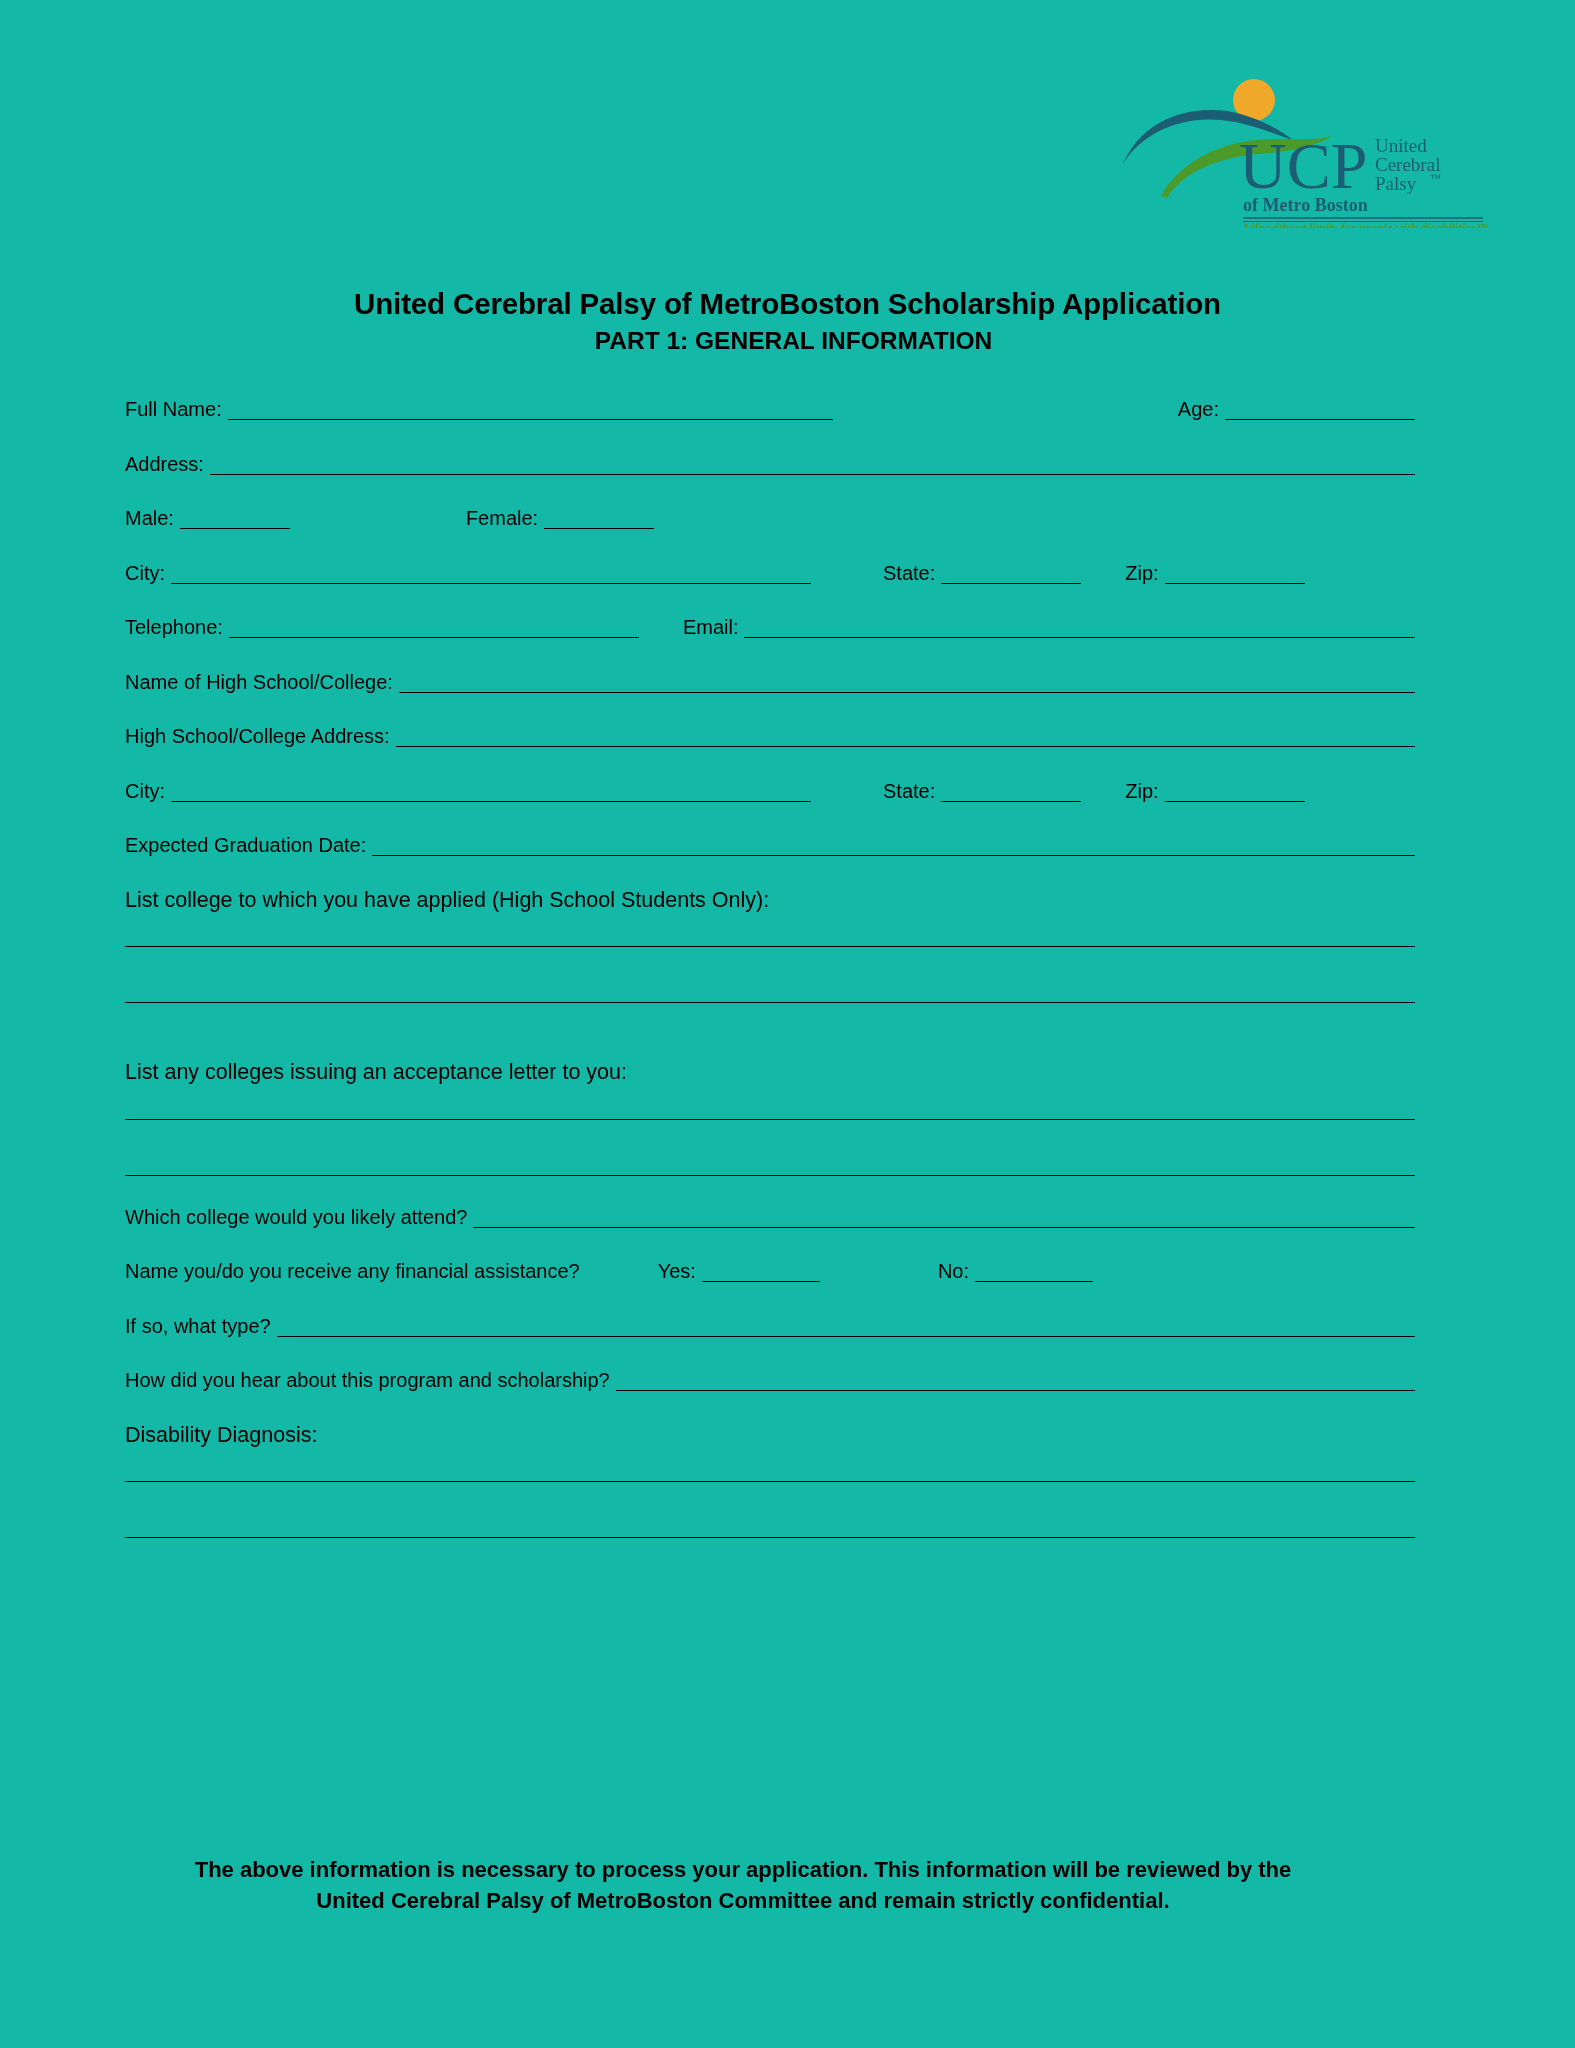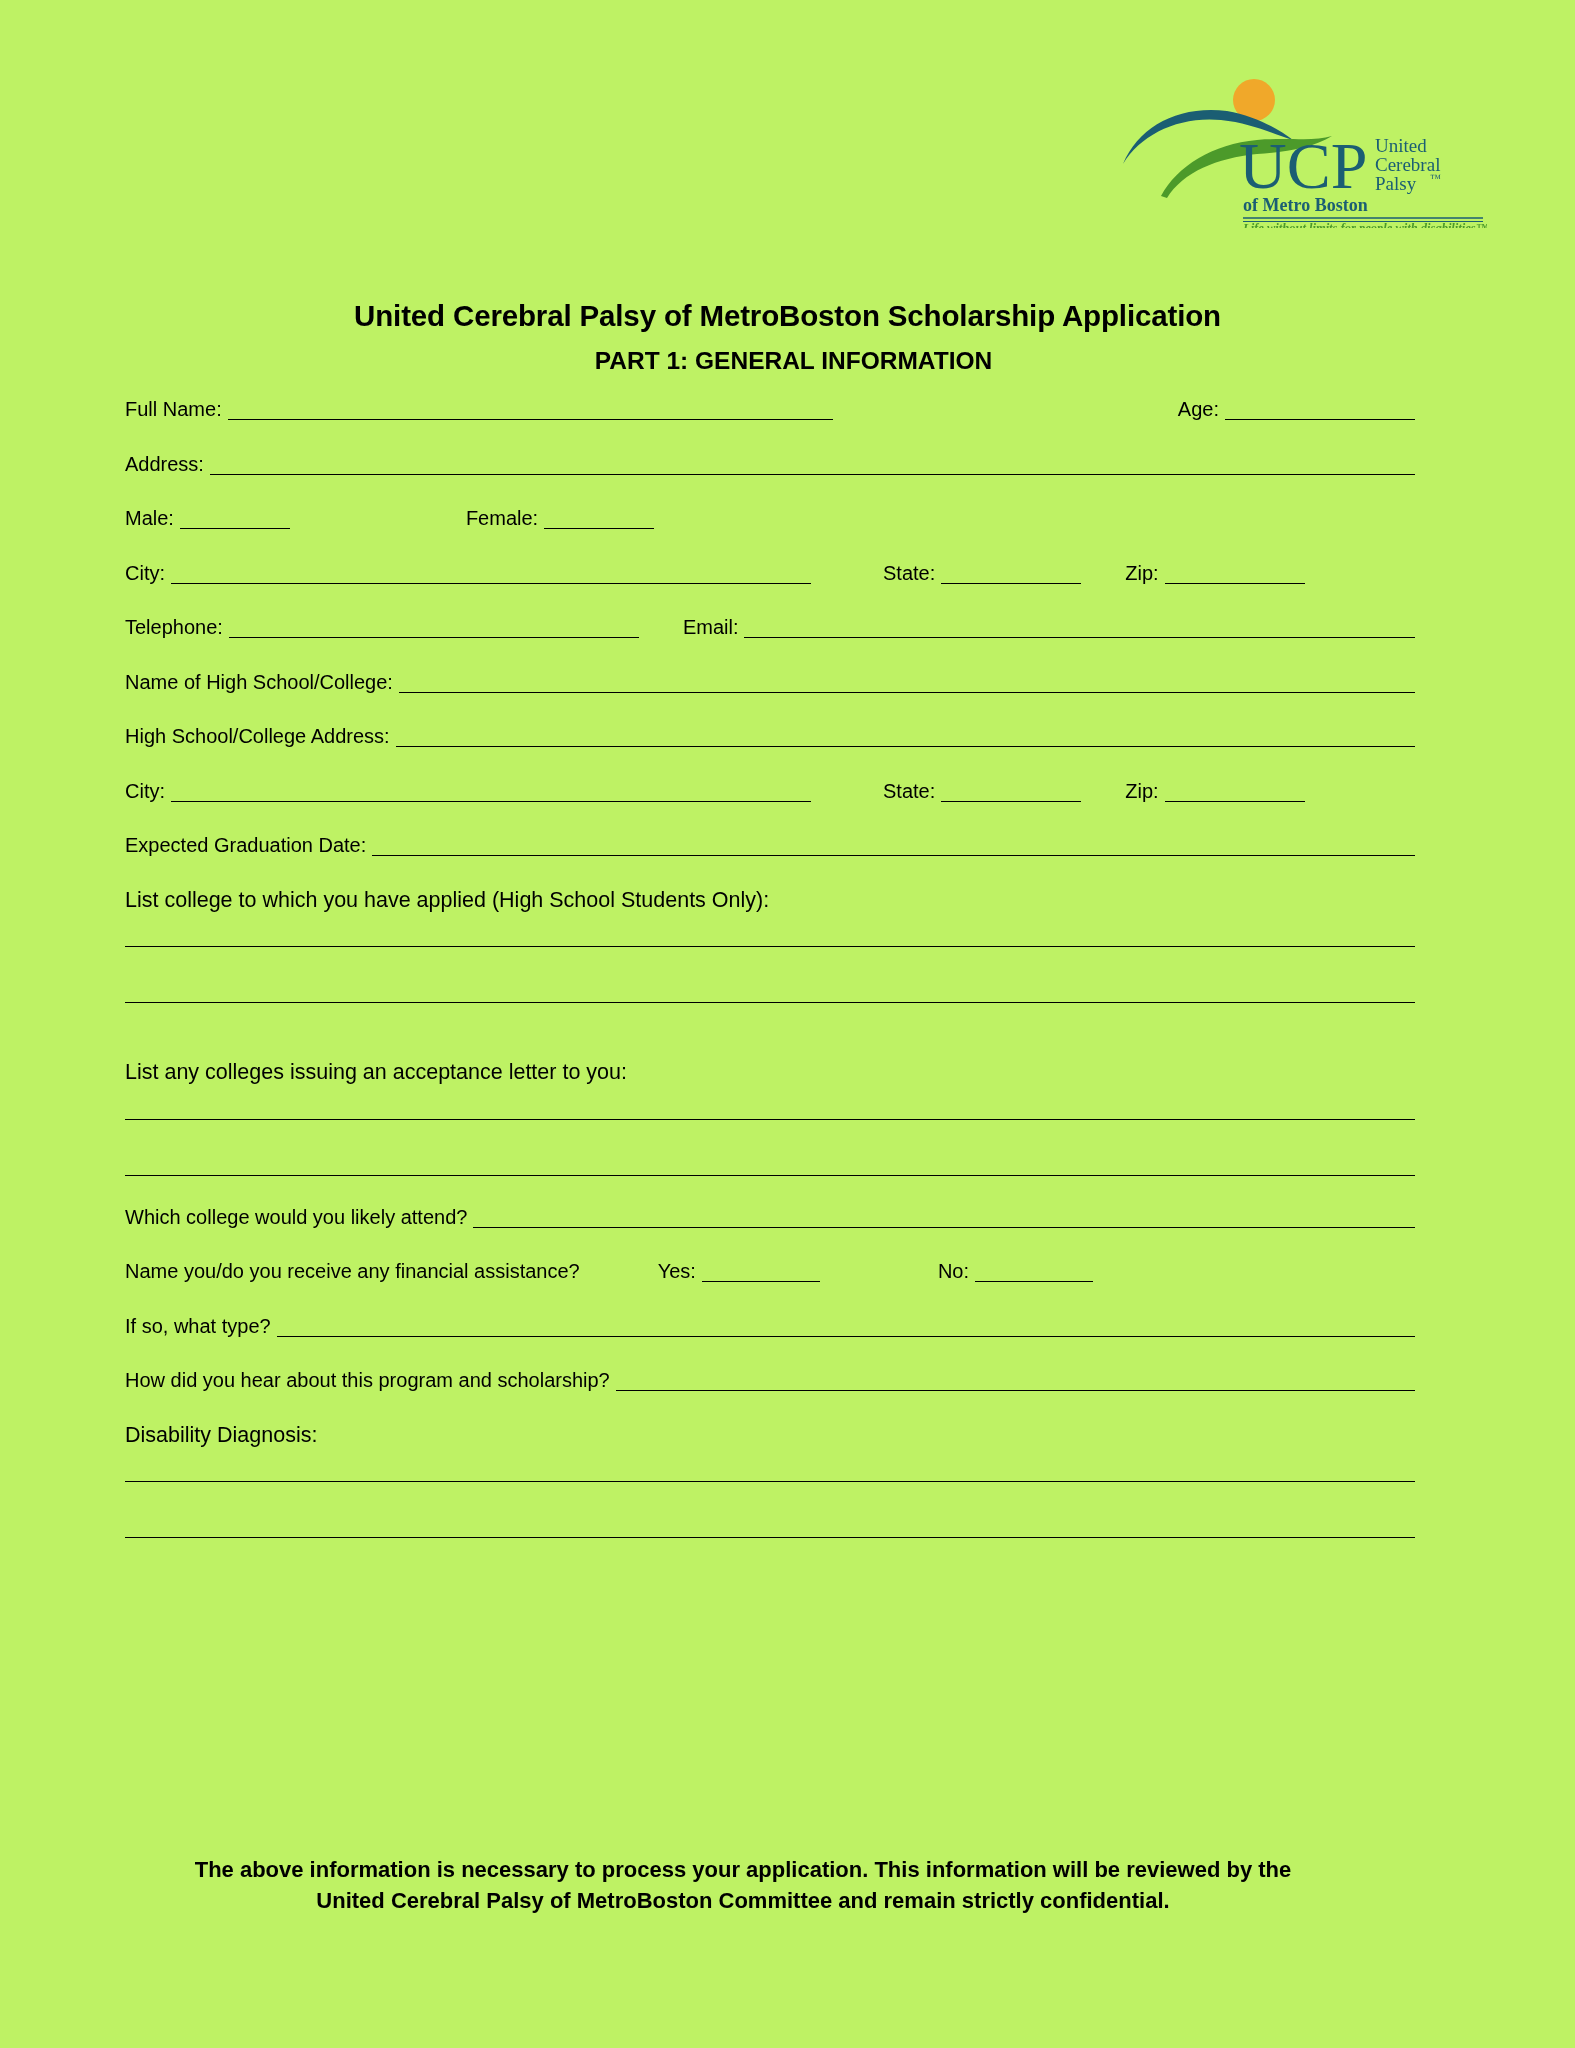--- a/index.html
+++ b/index.html
@@ -8,21 +8,21 @@
     background: #ffffff;
   }
   body {
     font-family: "Liberation Sans", sans-serif;
     color: #000000;
   }
   .page {
     position: relative;
     width: 1575px;
     height: 2048px;
-    background: #bef264;
+    background: #14b8a6;
     overflow: hidden;
     box-sizing: border-box;
   }
 
   
   .logo-block {
     position: absolute;
     top: 78px;
     right: 88px;
     width: 370px;
@@ -36,21 +36,21 @@
     top: 286px;
     left: 0;
     width: 1575px;
     text-align: center;
   }
   .doc-title {
     font-size: 29.5px;
     font-weight: bold;
     letter-spacing: -0.15px;
     line-height: 1.2;
-    margin: 12px;
+    margin: 0;
   }
   .doc-subtitle {
     font-size: 24.5px;
     font-weight: bold;
     line-height: 1.28;
     margin: 4px 0 0 12px;
   }
 
   
   .form-body {

